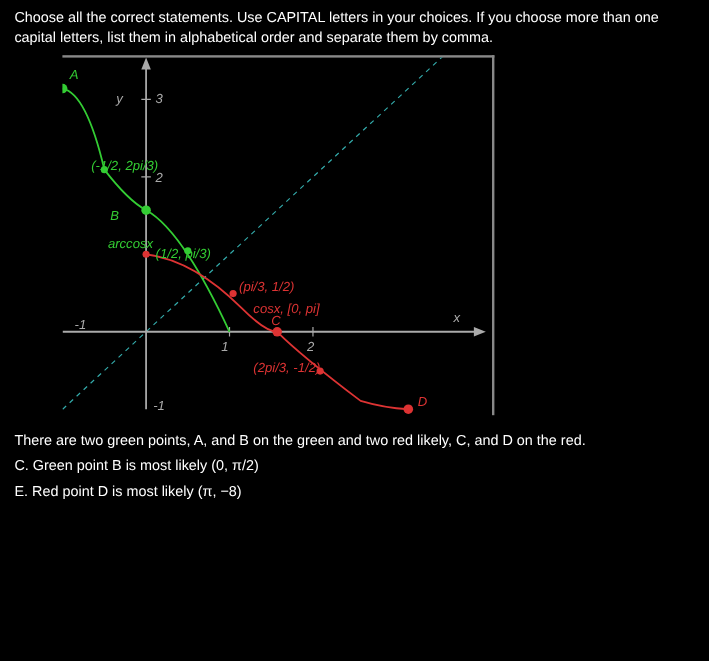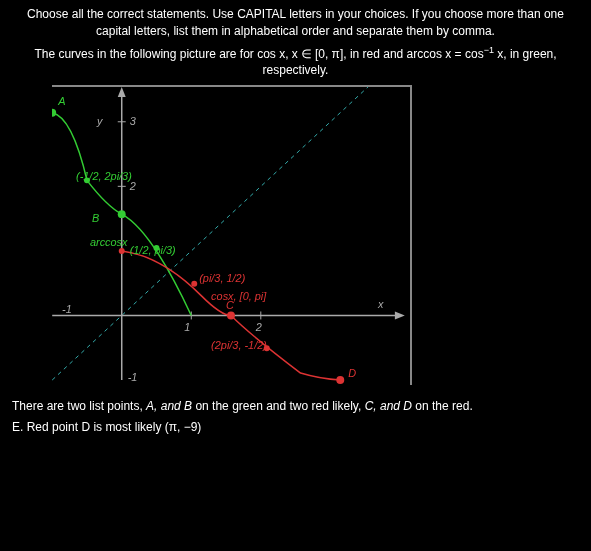--- a/index.html
+++ b/index.html
@@ -6,21 +6,21 @@
 body {
   background: #000;
   color: #fff;
   font-family: Arial, sans-serif;
   font-size: 12px;
   width: 591px;
   height: 551px;
   padding: 6px 12px;
   overflow: hidden;
 }
-.instructions { line-height: 1.4; margin-bottom: 6px; text-align: center; }
+.instructions { line-height: 1.4; margin-bottom: 6px; }
 .instructions p { margin-bottom: 4px; }
 .graph-wrap {
   width: 360px;
   height: 300px;
   border-top: 2px solid #888;
   border-right: 2px solid #888;
   margin: 4px 0 12px 40px;
   position: relative;
 }
 .graph-wrap svg { width: 100%; height: 100%; display: block; }
@@ -30,31 +30,28 @@
 .diag { stroke: #3aa; stroke-width: 1; stroke-dasharray: 4 4; }
 .cos-curve { stroke: #d33; stroke-width: 1.5; fill: none; }
 .arccos-curve { stroke: #3c3; stroke-width: 1.5; fill: none; }
 .pt-red { fill: #d33; }
 .pt-green { fill: #3c3; }
 .lbl { font-size: 11px; fill: #aaa; font-style: italic; }
 .lbl-g { fill: #3c3; font-style: italic; font-size: 11px; }
 .lbl-r { fill: #d33; font-style: italic; font-size: 11px; }
 .statements { line-height: 1.6; margin-top: 8px; }
 .statements p { margin: 2px 0; }
-.ital { font-style: italic; }
+.ital { }
 sup, sub { font-size: 0.75em; }
 </style>
 </head>
 <body>
 
 <div class="instructions">
   <p>Choose all the correct statements. Use CAPITAL letters in your choices. If you choose more than one capital letters, list them in alphabetical order and separate them by comma.</p>
-  <p>
-    <span>The curves in the following picture are for cos x,  x ∈ [0, π], in red and arccos x = cos</span><sup>−1</sup><span> x, in green, respectively.</span>
-  </p>
 </div>
 
 <div class="graph-wrap">
   <svg viewBox="0 0 360 300">
 
     <line class="diag" x1="0" y1="295" x2="320" y2="-2"></line>
 
     <line class="axis" x1="70" y1="5" x2="70" y2="295"></line>
     <line class="axis" x1="0" y1="230" x2="350" y2="230"></line>
     <polygon class="arrow" points="70,0 66,10 74,10"></polygon>
@@ -96,16 +93,17 @@
     <text class="lbl-r" x="148" y="196">(pi/3, 1/2)</text>
     <text class="lbl-r" x="160" y="214">cosx, [0, pi]</text>
     <text class="lbl-r" x="175" y="224">C</text>
     <text class="lbl-r" x="160" y="264">(2pi/3, -1/2)</text>
     <text class="lbl-r" x="298" y="292">D</text>
   </svg>
 </div>
 
 <div class="statements">
   <p>
-    <span>There are two list points, </span><span class="ital">A, and B</span><span> on the green and two red likely, </span><span class="ital">C, and D</span><span> on the red.</span>
+    <span>There are two green points, </span><span class="ital">A, and B</span><span> on the green and two red likely, </span><span class="ital">C, and D</span><span> on the red.</span>
   </p>
-  <p>E.  Red point D  is most likely (π, −9)</p>
+  <p>C.  Green point B  is most likely (0, π/2)</p>
+  <p>E.  Red point D  is most likely (π, −8)</p>
 </div>
 
 </body></html>

